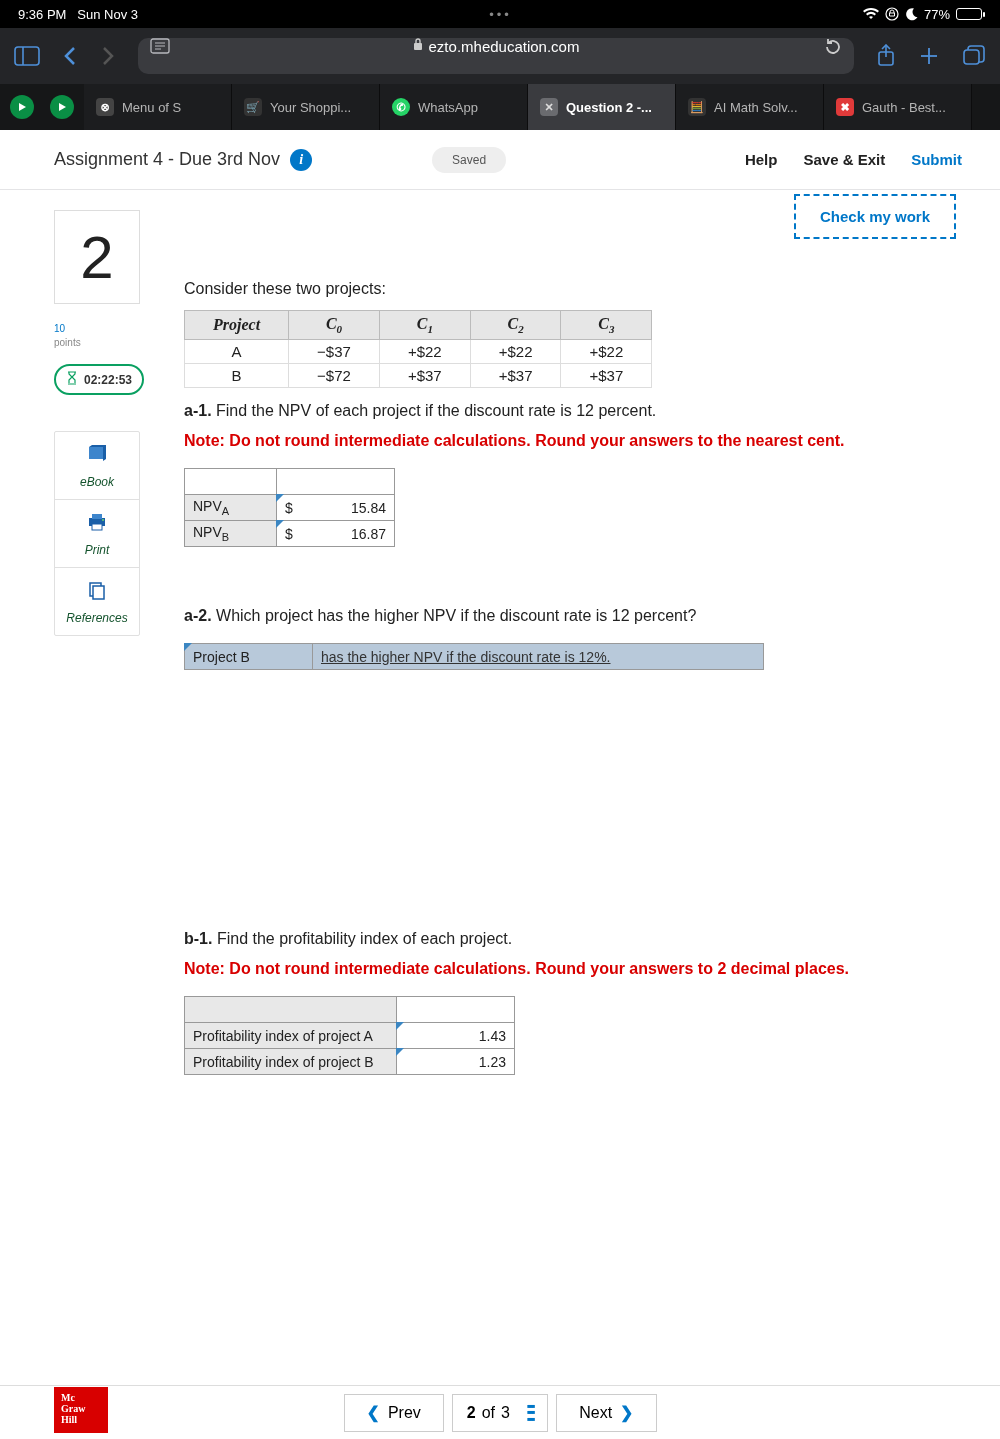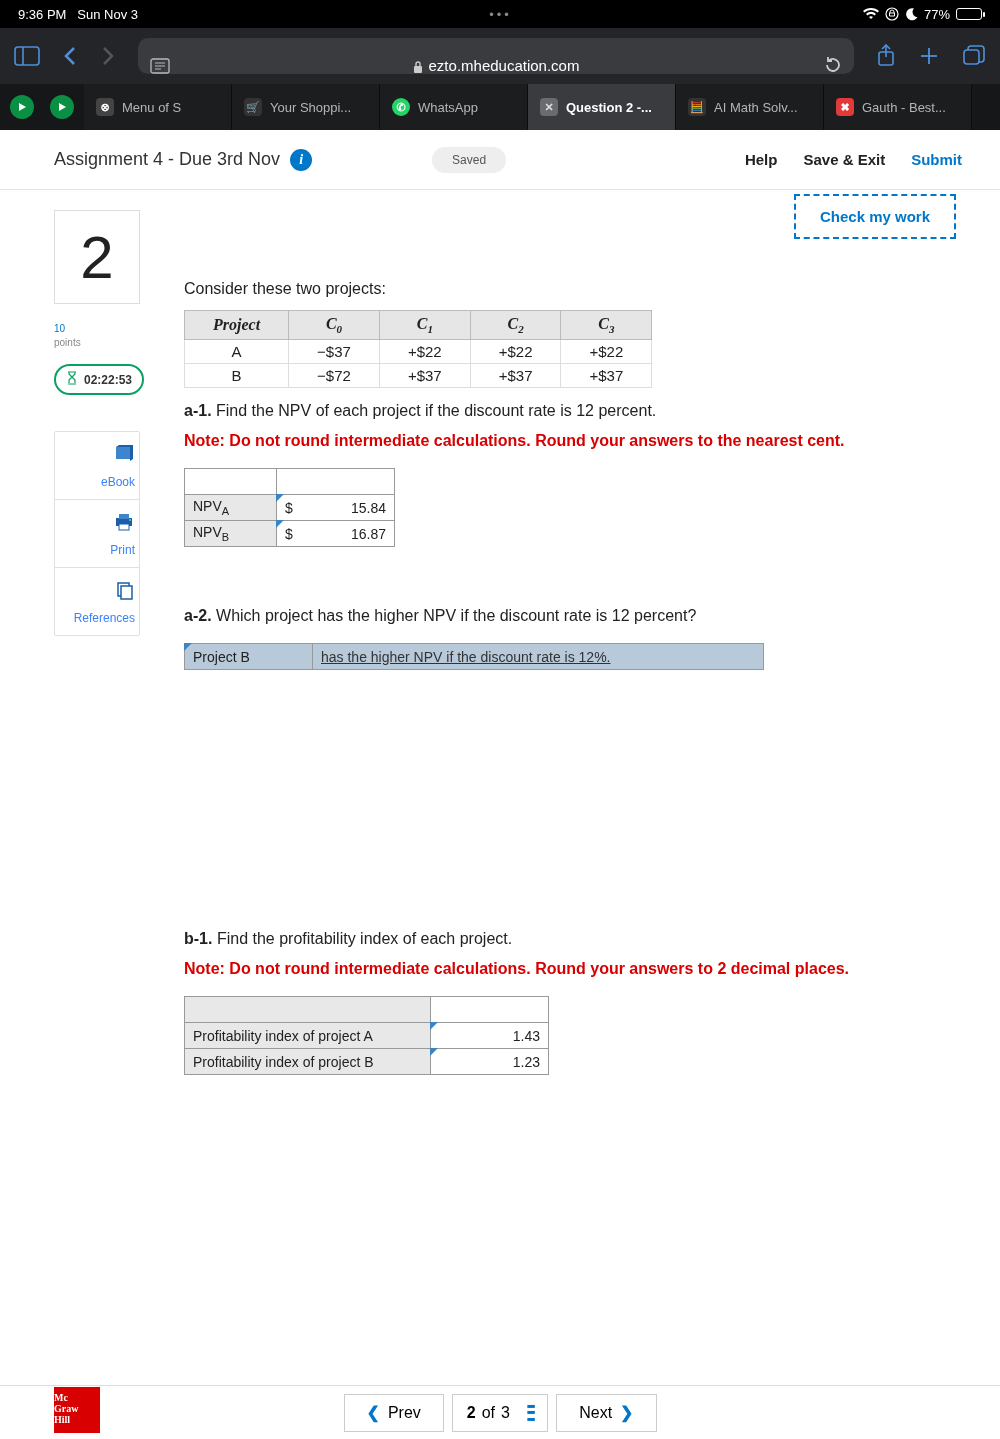--- a/index.html
+++ b/index.html
@@ -38,21 +38,21 @@
     padding: 0 14px;
     gap: 22px;
   }
   .ico { display:inline-flex; align-items:center; justify-content:center; }
   .urlbox {
     flex: 1 1 auto;
     background: #3a3b3f;
     height: 36px;
     border-radius: 10px;
     display: flex;
-    align-items: flex-end;
+    align-items: flex-start;
     justify-content: center;
     color: #fff;
     font-size: 15px;
     gap: 6px;
     position: relative;
   }
   .urlbox .aa { position:absolute; left:12px; color:#b8b9be; }
 
   
   .tabs-row {
@@ -122,21 +122,21 @@
     margin-top:14px;
     border:2px solid #0aa061;
     border-radius:20px;
     color:#333;
     font-size:12px;
     font-weight:600;
     padding:5px 10px;
     display:inline-flex; align-items:center; gap:6px;
   }
   .side-tools { margin-top:36px; width:86px; border:1px solid #e0e0e0; border-radius:2px;}
-  .tool { border-bottom:1px solid #e0e0e0; text-align:right; padding:12px 4px 10px; font-size:12px; color:#3b82f6;}
+  .tool { border-bottom:1px solid #e0e0e0; text-align:center; padding:12px 4px 10px; font-size:12px; color:#14532d;font-style:italic;}
   .tool:last-child{border-bottom:none;}
   .tool .ticon{ font-size:20px; margin-bottom:6px; color:#0077c8;}
 
   .right-col { flex:1 1 auto; padding-top:70px; padding-left:10px; font-size:16px; color:#222;}
   .section-p { margin-bottom:12px; }
   .bold{font-weight:bold;}
   .note{ color:#d80000; font-weight:bold;}
 
   
   .proj-tbl { border-collapse:collapse; margin:8px 0 14px;}
@@ -154,38 +154,38 @@
   .ans-tbl .dollar{ float:left;}
 
   .ans-tbl2 { border-collapse:collapse; margin:18px 0 30px;}
   .ans-tbl2 td { border:1px solid #999; font-size:14px; padding:3px 8px; height:26px;}
   .ans-tbl2 .sel-td{ width:128px; background:#b8c9da; position:relative;}
   .ans-tbl2 .sel-td .tick{position:absolute; left:-1px; top:-1px; width:0;height:0; border-top:8px solid #3b86c2; border-right:8px solid transparent;}
   .ans-tbl2 .txt-td{ width:451px; background:#b8c9da; color:#333;text-decoration:underline;}
 
   .ans-tbl3 { border-collapse:collapse; margin:18px 0 30px;}
   .ans-tbl3 td{ border:1px solid #999; font-size:14px; padding:3px 8px; height:26px;}
-  .ans-tbl3 .label-td{ width:246px; background:#e8e8e8;}
+  .ans-tbl3 .label-td{ width:212px; background:#e8e8e8;}
   .ans-tbl3 .inp-td{ width:118px; text-align:right; position:relative;}
   .ans-tbl3 .inp-td .tick{ position:absolute; left:-1px; top:-1px; width:0;height:0; border-top:8px solid #3b86c2; border-right:8px solid transparent;}
 
   
   .bottom-nav {
     position:absolute;
     bottom:0; left:0; right:0;
     height:54px;
     background:#fff;
     border-top:1px solid #ddd;
     display:flex; align-items:center;
   }
   .mcgraw{
     position:absolute; left:54px; bottom:6px;
-    width:46px; height:46px; background:#d80000; color:#fff;
+    width:54px; height:46px; background:#d80000; color:#fff;
     font-size:10px; font-weight:bold; line-height:1.1;
-    padding:5px 0; font-family:Georgia,serif;
+    padding:5px 7px; font-family:Georgia,serif;
   }
   .nav-center{ margin:0 auto; display:flex; align-items:center; gap:8px; font-size:16px;}
   .nav-btn{ border:1px solid #ccc; height:38px; display:flex; align-items:center; padding:0 22px; gap:8px; background:#fff;}
   .nav-btn .chev{ color:#0077c8; font-weight:bold;}
   .pagebox{ border:1px solid #ccc; height:38px; display:flex; align-items:center; padding:0 14px; gap:6px;}
   .gridicon{ color:#0077c8; font-size:12px; letter-spacing:-2px; line-height:0.55;}
 
   sub{font-size:11px;}
 </style>
 </head>

